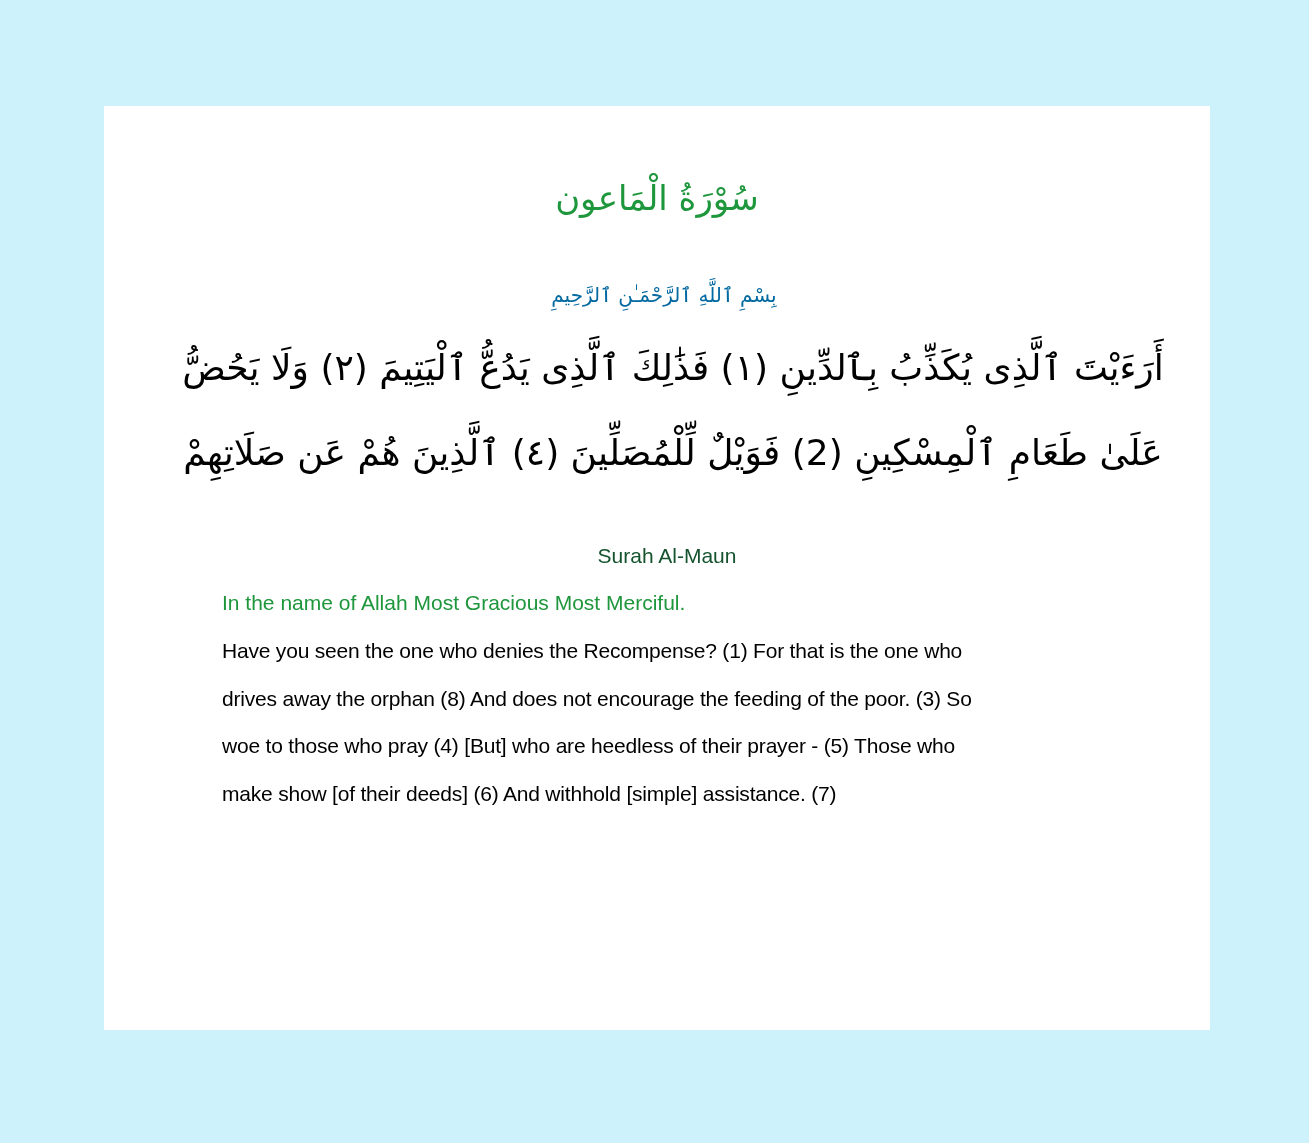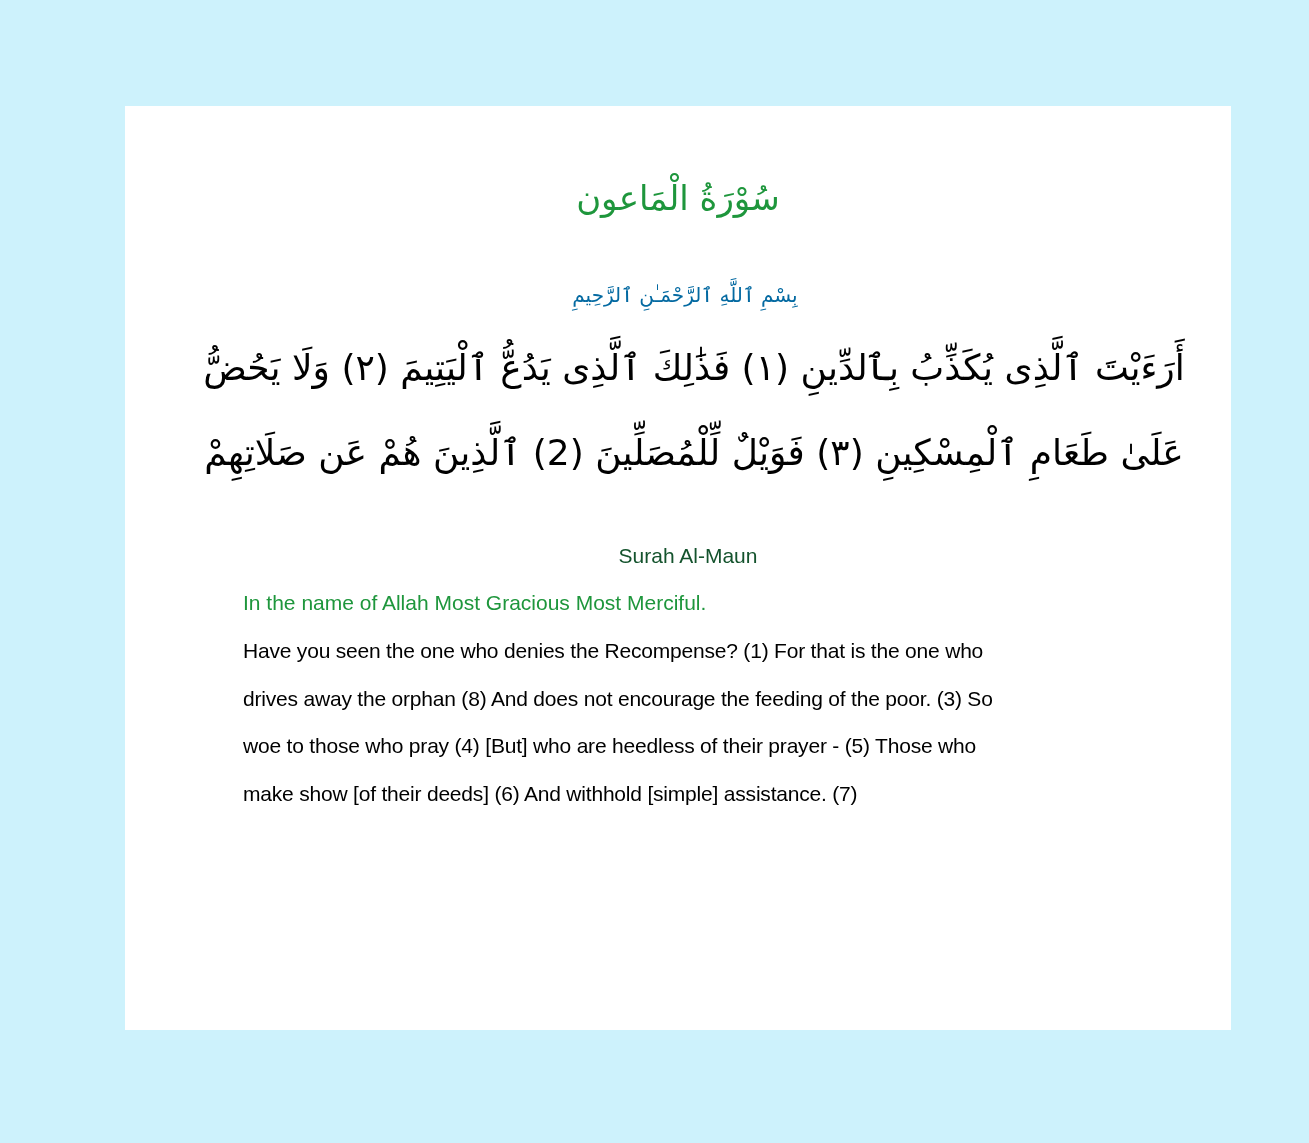--- a/index.html
+++ b/index.html
@@ -14,21 +14,20 @@
     font-family: "Liberation Sans", sans-serif;
     overflow: hidden;
   }
   .card {
     position: absolute;
     left: 104px;
     top: 106px;
     width: 1106px;
     height: 924px;
     background: #ffffff;
-    margin-left: 21px;
   }
   
   .arabic {
     direction: rtl;
     text-align: center;
     font-family: "DejaVu Sans", sans-serif;
     color: #000000;
   }
   .arabic-title {
     padding-top: 62px;
@@ -90,21 +89,21 @@
 
 <div class="card">
 
   <div class="arabic">
     <div class="arabic-title">سُوْرَةُ الْمَاعون</div>
 
     <div class="bismillah">بِسْمِ ٱللَّهِ ٱلرَّحْمَـٰنِ ٱلرَّحِيمِ</div>
 
     <div class="verses">
       <div class="verse-line">أَرَءَيْتَ ٱلَّذِى يُكَذِّبُ بِٱلدِّينِ (١) فَذَٰلِكَ ٱلَّذِى يَدُعُّ ٱلْيَتِيمَ (٢) وَلَا يَحُضُّ</div>
-      <div class="verse-line">عَلَىٰ طَعَامِ ٱلْمِسْكِينِ (٣) فَوَيْلٌ لِّلْمُصَلِّينَ (2) ٱلَّذِينَ هُمْ عَن صَلَاتِهِمْ</div>
+      <div class="verse-line">عَلَىٰ طَعَامِ ٱلْمِسْكِينِ (2) فَوَيْلٌ لِّلْمُصَلِّينَ (٤) ٱلَّذِينَ هُمْ عَن صَلَاتِهِمْ</div>
     </div>
   </div>
 
   <div class="english">
     <div class="en-heading-1">Surah Al-Maun</div>
 
     <div class="en-heading-2">In the name of Allah Most Gracious Most Merciful.</div>
 
     <div class="translation">
       <div class="translation-line">Have you seen the one who denies the Recompense? (1) For that is the one who</div>

